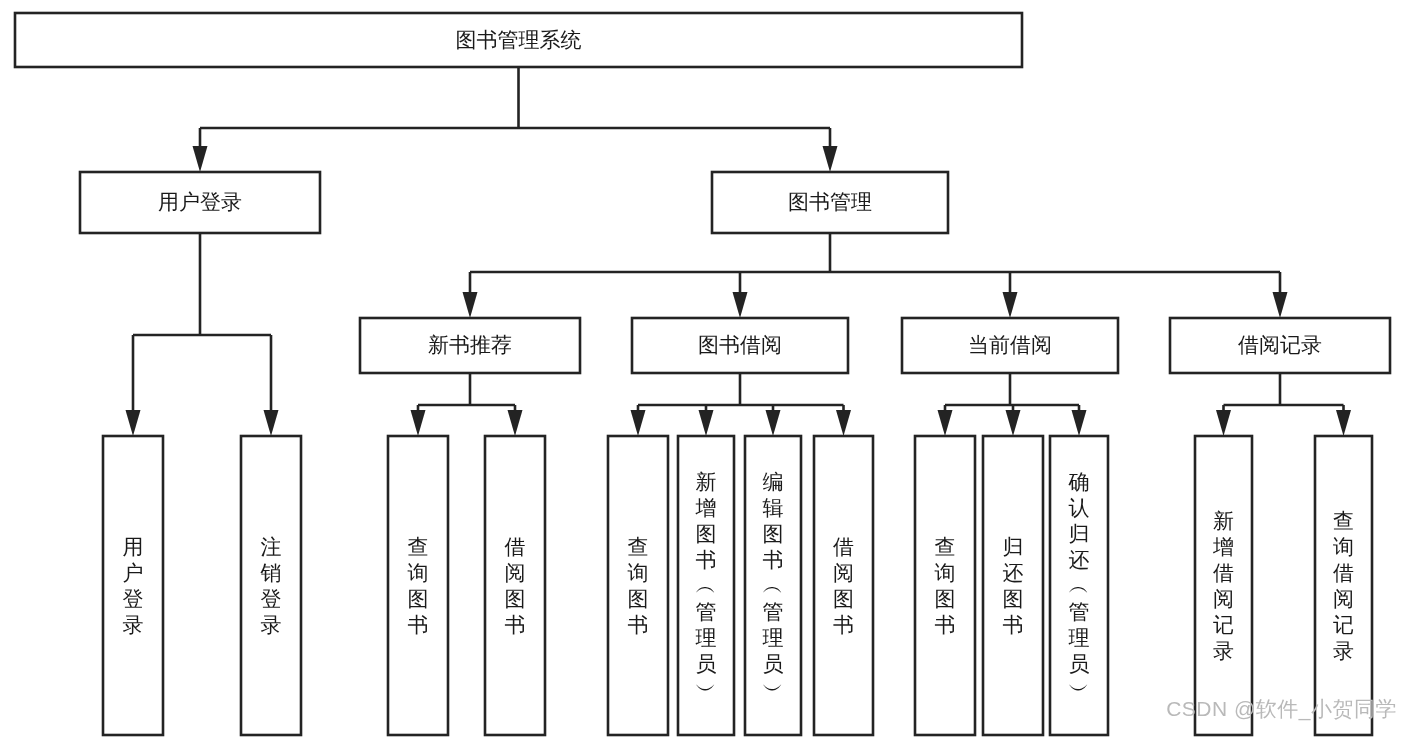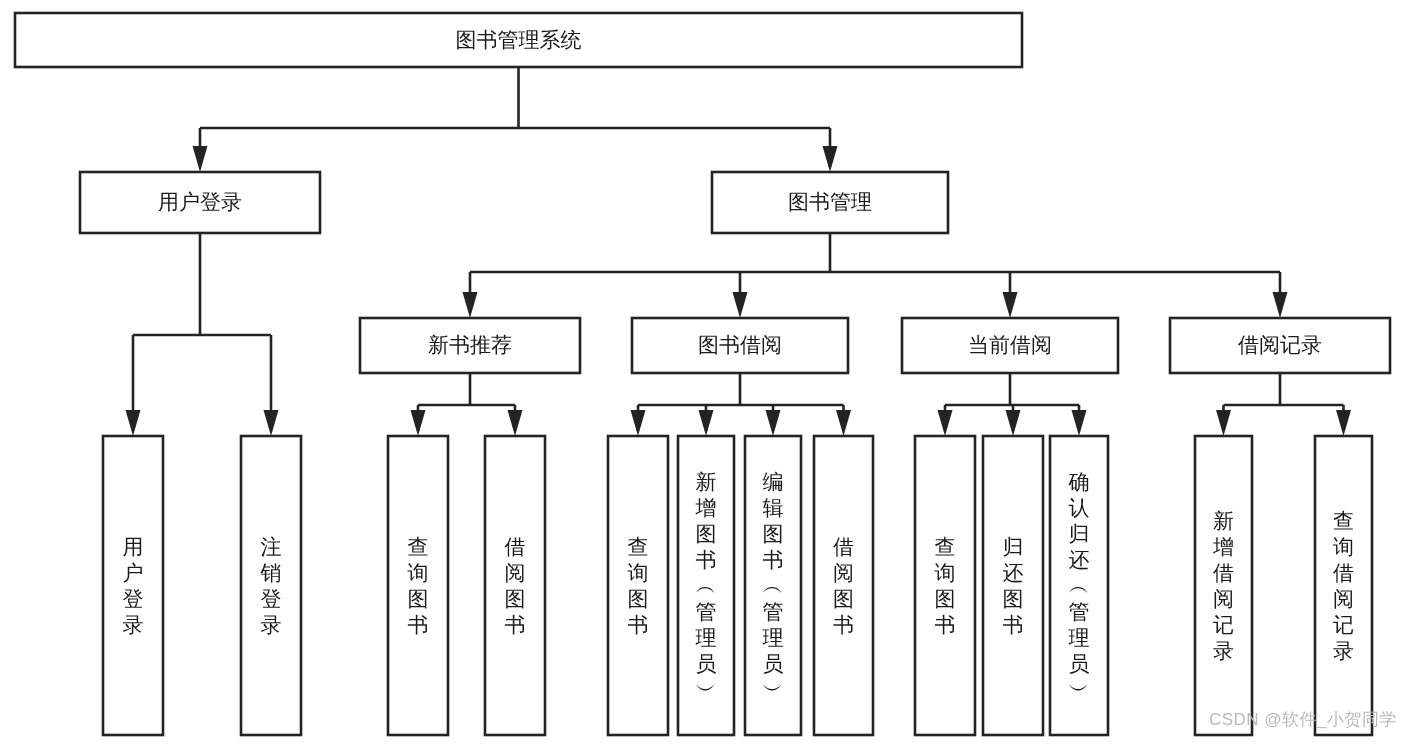--- a/index.html
+++ b/index.html
@@ -54,24 +54,24 @@
     fill: none;
     stroke-linecap: butt;
   }
   .arrow-head {
     fill: #232323;
     stroke: none;
   }
   .watermark {
     position: absolute;
     right: 8px;
-    bottom: 16px;
+    bottom: 24px;
     color: #b9b9b9;
     font-family: "Liberation Sans", "DejaVu Sans", sans-serif;
-    font-size: 17px;
+    font-size: 21px;
     letter-spacing: 0.5px;
     user-select: none;
     pointer-events: none;
   }
 </style>
 </head>
 <body>
 
 <div id="diagram-root">
   <svg class="diagram-canvas" viewBox="0 0 1405 747">

